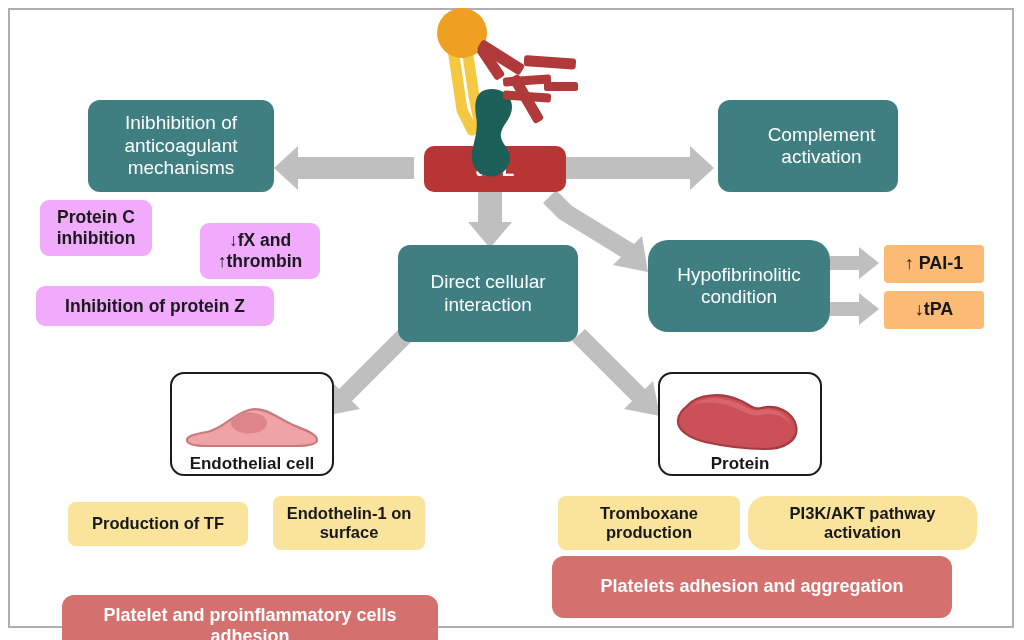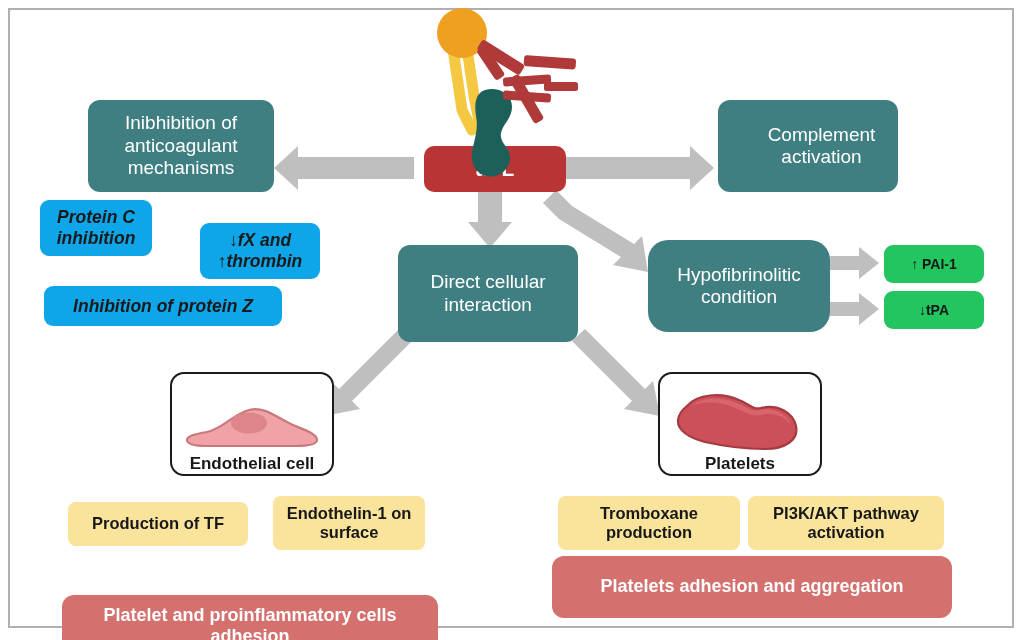--- a/index.html
+++ b/index.html
@@ -46,32 +46,31 @@
     font-weight: 400;
   }
   .darkred {
     background: #b93535;
     color: #ffffff;
     border-radius: 10px;
     font-size: 21px;
     font-weight: 700;
   }
   .amber {
-    background: #0ea5e9;
+    background: #f0abfc;
     color: #1a1a1a;
     border-radius: 9px;
     font-size: 17.5px;
     font-weight: 600;
-    font-style: italic;
   }
   .lightblue {
-    background: #22c55e;
+    background: #fdba74;
     color: #17181a;
-    border-radius: 9px;
-    font-size: 14px;
+    border-radius: 4px;
+    font-size: 18px;
     font-weight: 600;
   }
   .paleyellow {
     background: #fae39b;
     color: #17181a;
     border-radius: 8px;
     font-size: 16.5px;
     font-weight: 600;
   }
   .rosered {
@@ -188,21 +187,21 @@
   <div class="node teal" style="left:718px; top:100px; width:180px; height:92px;padding-left:35px;">Complement activation</div>
 
   <div class="node teal" style="left:398px; top:245px; width:180px; height:97px;">Direct cellular interaction</div>
 
   <div class="node teal" style="left:648px; top:240px; width:182px; height:92px;border-radius:20px;">Hypofibrinolitic condition</div>
 
   <div class="node amber" style="left:40px; top:200px; width:112px; height:56px;">Protein C inhibition</div>
 
   <div class="node amber" style="left:200px; top:200px; width:120px; height:56px;margin-top:23px;">↓fX and ↑thrombin</div>
 
-  <div class="node amber" style="left:44px; top:286px; width:238px; height:40px;text-align:right;">Inhibition of protein Z</div>
+  <div class="node amber" style="left:36px; top:286px; width:238px; height:40px;text-align:right;">Inhibition of protein Z</div>
 
   <div class="node lightblue" style="left:884px; top:245px; width:100px; height:38px;">↑ PAI-1</div>
 
   <div class="node lightblue" style="left:884px; top:291px; width:100px; height:38px;">↓tPA</div>
 
   <div class="cellcard" style="left:170px; top:372px; width:164px; height:104px;">
     <svg width="150" height="62" viewBox="0 0 150 62" xmlns="http://www.w3.org/2000/svg">
       <path d="M10,48 C10,44 18,42 30,40 C46,37 56,22 72,18
                C88,14 100,26 116,33 C128,38 140,42 140,48
                C140,52 132,54 118,54 L30,54 C16,54 10,52 10,48 Z" fill="#efa3a6" stroke="#c9797c" stroke-width="2.2" stroke-linejoin="round"></path>
@@ -213,28 +212,28 @@
 
   <div class="cellcard" style="left:658px; top:372px; width:164px; height:104px;">
     <svg width="150" height="66" viewBox="0 0 150 66" xmlns="http://www.w3.org/2000/svg">
       <path d="M22,18 C32,6 56,4 74,12 C84,16 88,22 96,20
                C112,16 128,24 131,38 C134,52 120,61 100,61
                C78,61 58,58 40,54 C24,50 12,42 13,32 C13.5,26 17,22 22,18 Z" fill="#cc5057" stroke="#a53a42" stroke-width="2.2" stroke-linejoin="round"></path>
       <path d="M26,18 C36,9 56,8 72,15 C82,19 87,24 95,22
                C109,19 123,26 126,38 C121,28 108,24 96,27
                C86,29 80,24 70,20 C54,13 36,13 26,18 Z" fill="#d9696f" opacity="0.85"></path>
     </svg>
-    <span class="cap">Platelets</span>
+    <span class="cap">Protein</span>
   </div>
 
   <div class="node paleyellow" style="left:68px; top:502px; width:180px; height:44px;">Production of TF</div>
 
   <div class="node paleyellow" style="left:273px; top:496px; width:152px; height:54px;border-radius:8px;">Endothelin-1 on surface</div>
 
   <div class="node rosered" style="left:62px; top:556px; width:376px; height:62px;margin-top:39px;">Platelet and proinflammatory cells adhesion</div>
 
   <div class="node paleyellow" style="left:558px; top:496px; width:182px; height:54px;">Tromboxane production</div>
 
-  <div class="node paleyellow" style="left:748px; top:496px; width:196px; height:54px;">PI3K/AKT pathway activation</div>
+  <div class="node paleyellow" style="left:748px; top:496px; width:229px; height:54px;border-radius:18px;">PI3K/AKT pathway activation</div>
 
   <div class="node rosered" style="left:552px; top:556px; width:400px; height:62px;">Platelets adhesion and aggregation</div>
 
 </div>
 
 </body></html>

